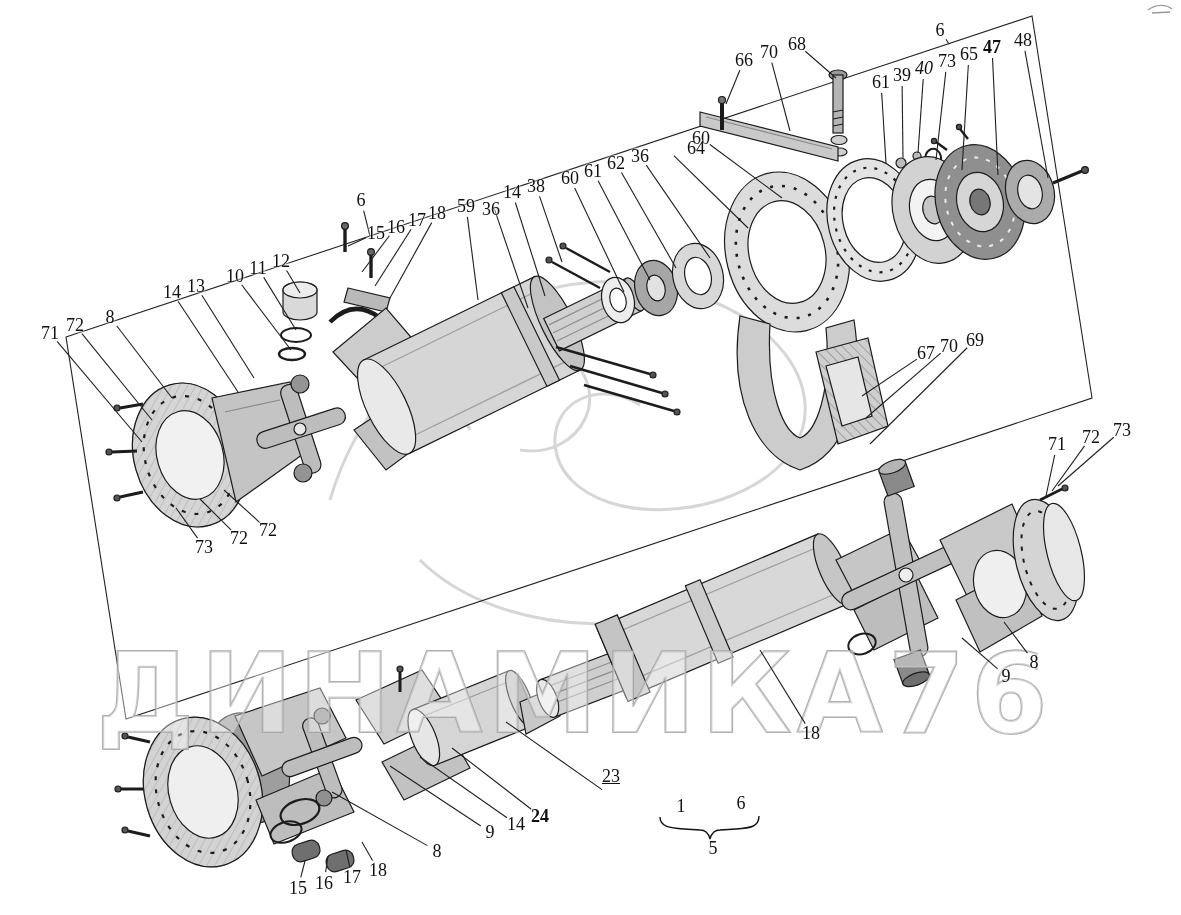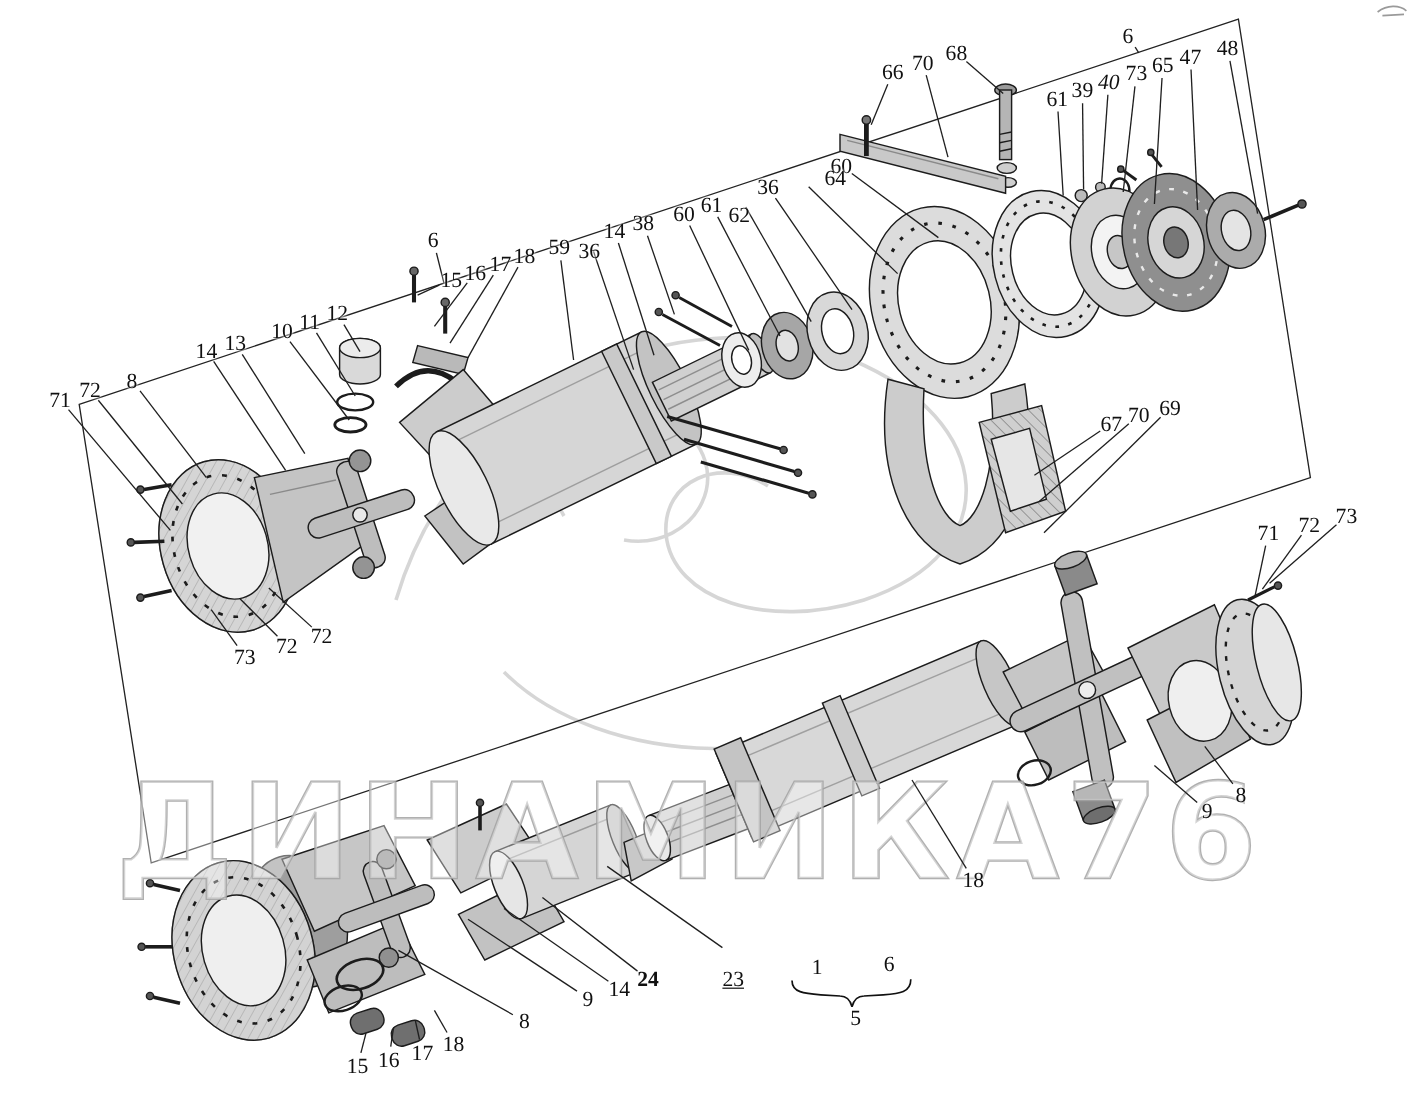--- a/index.html
+++ b/index.html
@@ -388,26 +388,26 @@
     <span class="part-label" style="left:713px;top:848px">5</span>
   <span class="part-label" style="left: 744px; top: 60px;">66</span>
       <span class="part-label" style="left: 769px; top: 52px;">70</span>
       <span class="part-label" style="left: 797px; top: 44px;">68</span>
       <span class="part-label" style="left: 940px; top: 30px;">6</span>
       <span class="part-label" style="left: 881px; top: 82px;">61</span>
       <span class="part-label" style="left: 902px; top: 75px;">39</span>
       <span class="part-label" style="left: 924px; top: 68px; font-style: italic;">40</span>
       <span class="part-label" style="left: 947px; top: 61px;">73</span>
       <span class="part-label" style="left: 969px; top: 54px;">65</span>
-      <span class="part-label" style="left: 992px; top: 47px;">47</span>
+      <span class="part-label" style="left: 992px; top: 47px; font-weight: bold;">47</span>
       <span class="part-label" style="left: 1023px; top: 40px;">48</span>
       <span class="part-label" style="left: 701px; top: 138px;">60</span>
       <span class="part-label" style="left: 696px; top: 148px;">64</span>
       <span class="part-label" style="left: 640px; top: 156px;">36</span>
-      <span class="part-label" style="left: 616px; top: 163px; margin-top: 16px;">62</span>
+      <span class="part-label" style="left: 616px; top: 163px;">62</span>
       <span class="part-label" style="left: 593px; top: 171px;">61</span>
       <span class="part-label" style="left: 570px; top: 178px;">60</span>
       <span class="part-label" style="left: 536px; top: 186px;">38</span>
       <span class="part-label" style="left: 512px; top: 192px;">14</span>
       <span class="part-label" style="left: 491px; top: 209px;">36</span>
       <span class="part-label" style="left: 466px; top: 206px;">59</span>
       <span class="part-label" style="left: 437px; top: 213px;">18</span>
       <span class="part-label" style="left: 417px; top: 220px;">17</span>
       <span class="part-label" style="left: 396px; top: 227px;">16</span>
       <span class="part-label" style="left: 376px; top: 233px;">15</span>
@@ -425,21 +425,21 @@
       <span class="part-label" style="left: 975px; top: 340px;">69</span>
       <span class="part-label" style="left: 1057px; top: 444px;">71</span>
       <span class="part-label" style="left: 1091px; top: 437px;">72</span>
       <span class="part-label" style="left: 1122px; top: 430px;">73</span>
       <span class="part-label" style="left: 204px; top: 547px;">73</span>
       <span class="part-label" style="left: 239px; top: 538px;">72</span>
       <span class="part-label" style="left: 268px; top: 530px;">72</span>
       <span class="part-label" style="left: 1034px; top: 662px;">8</span>
       <span class="part-label" style="left: 1006px; top: 676px;">9</span>
       <span class="part-label" style="left: 811px; top: 733px;">18</span>
-      <span class="part-label" style="left: 611px; top: 816px; text-decoration: underline;">23</span>
+      <span class="part-label" style="left: 611px; top: 776px; text-decoration: underline;">23</span>
       <span class="part-label" style="left: 540px; top: 816px; font-weight: bold;">24</span>
       <span class="part-label" style="left: 516px; top: 824px;">14</span>
       <span class="part-label" style="left: 490px; top: 832px;">9</span>
       <span class="part-label" style="left: 437px; top: 851px;">8</span>
       <span class="part-label" style="left: 298px; top: 888px;">15</span>
       <span class="part-label" style="left: 324px; top: 883px;">16</span>
       <span class="part-label" style="left: 352px; top: 877px;">17</span>
       <span class="part-label" style="left: 378px; top: 870px;">18</span>
     </div>
 

